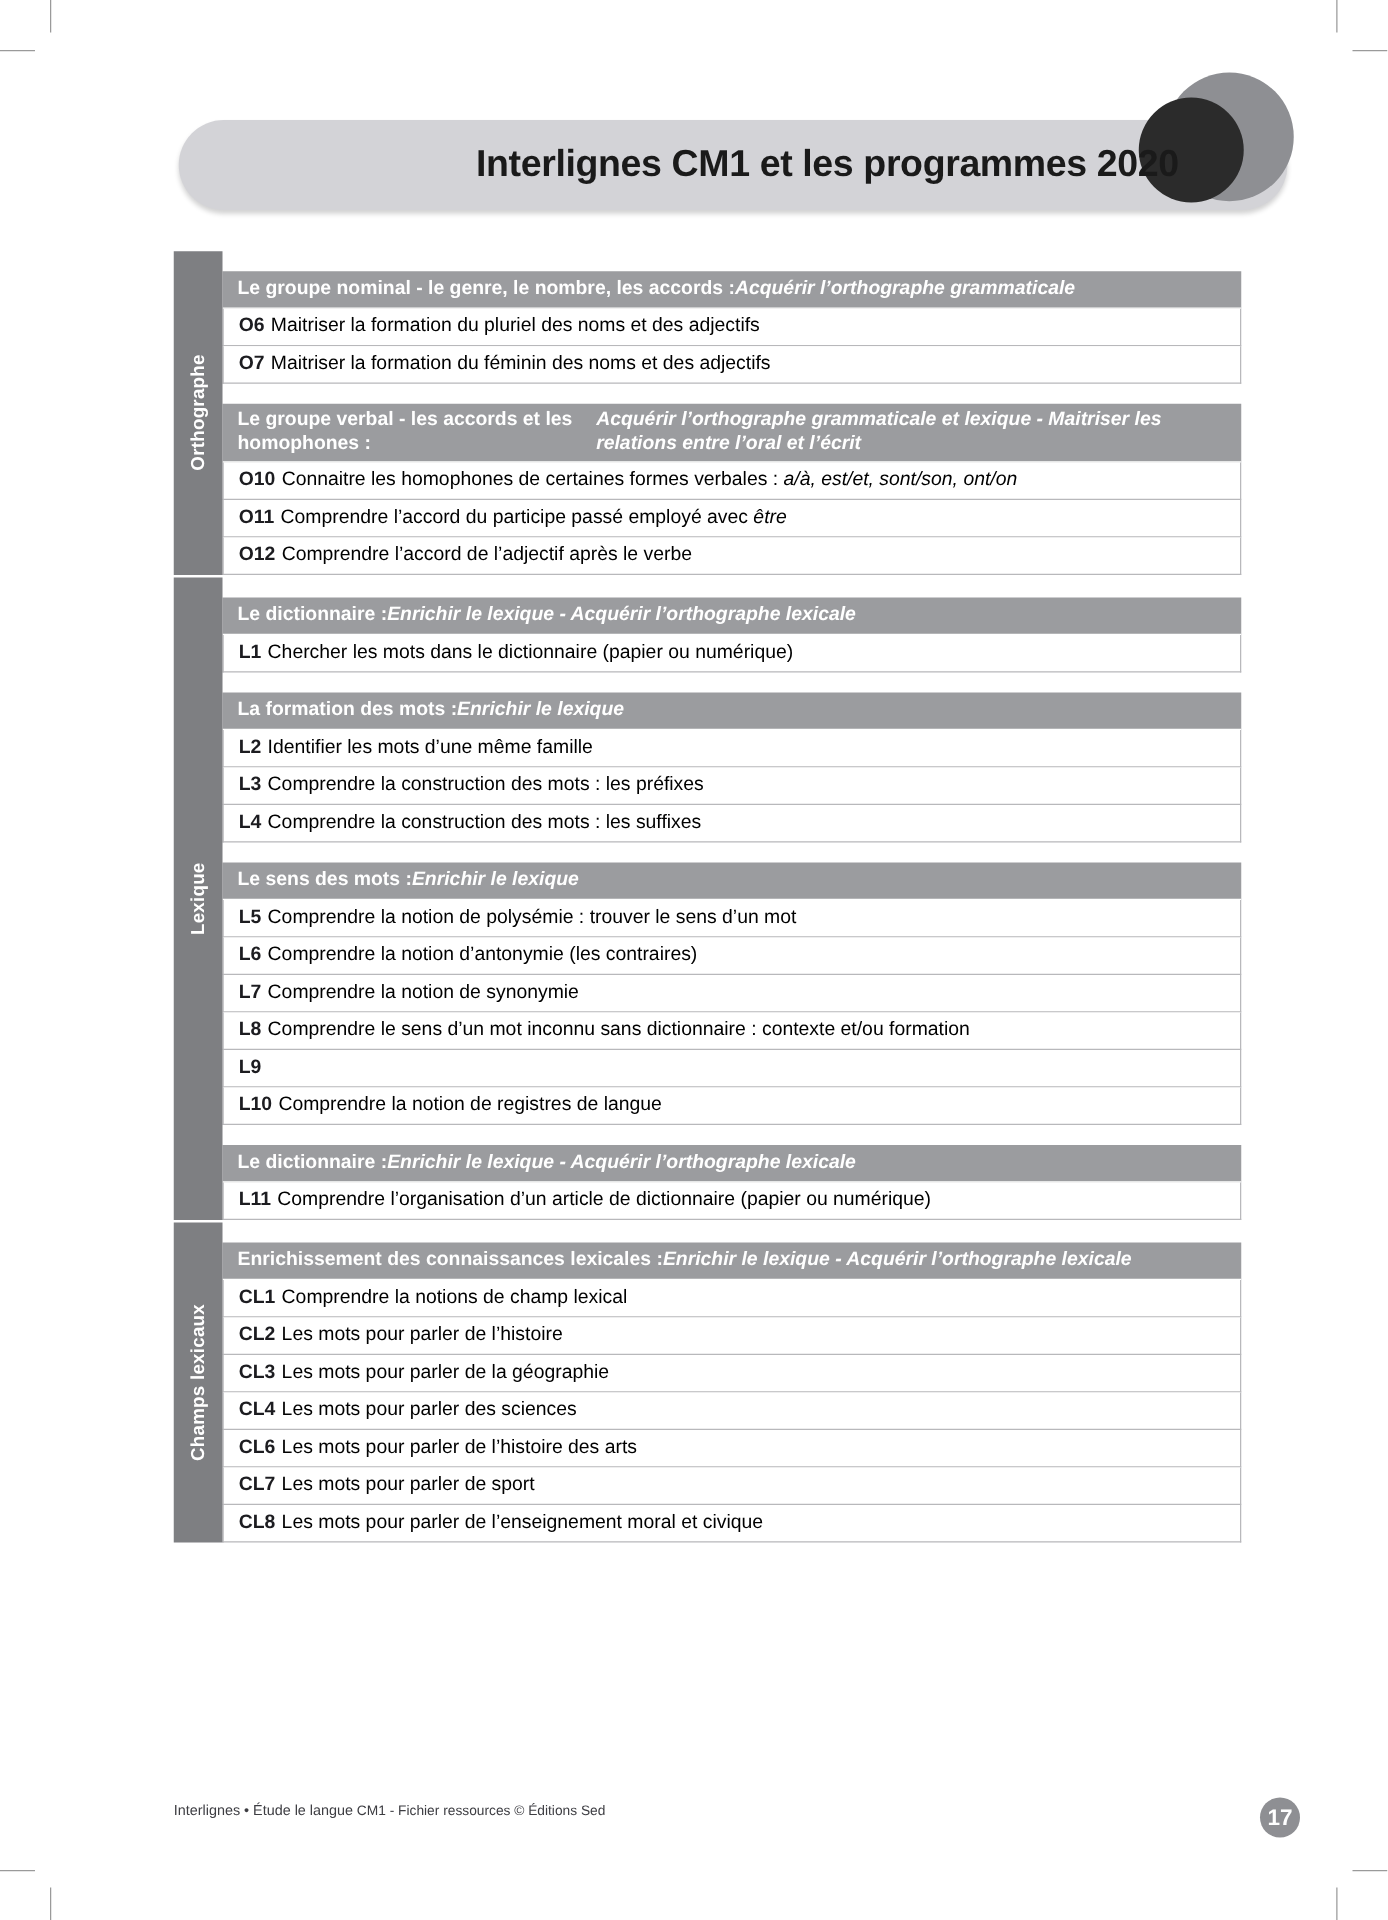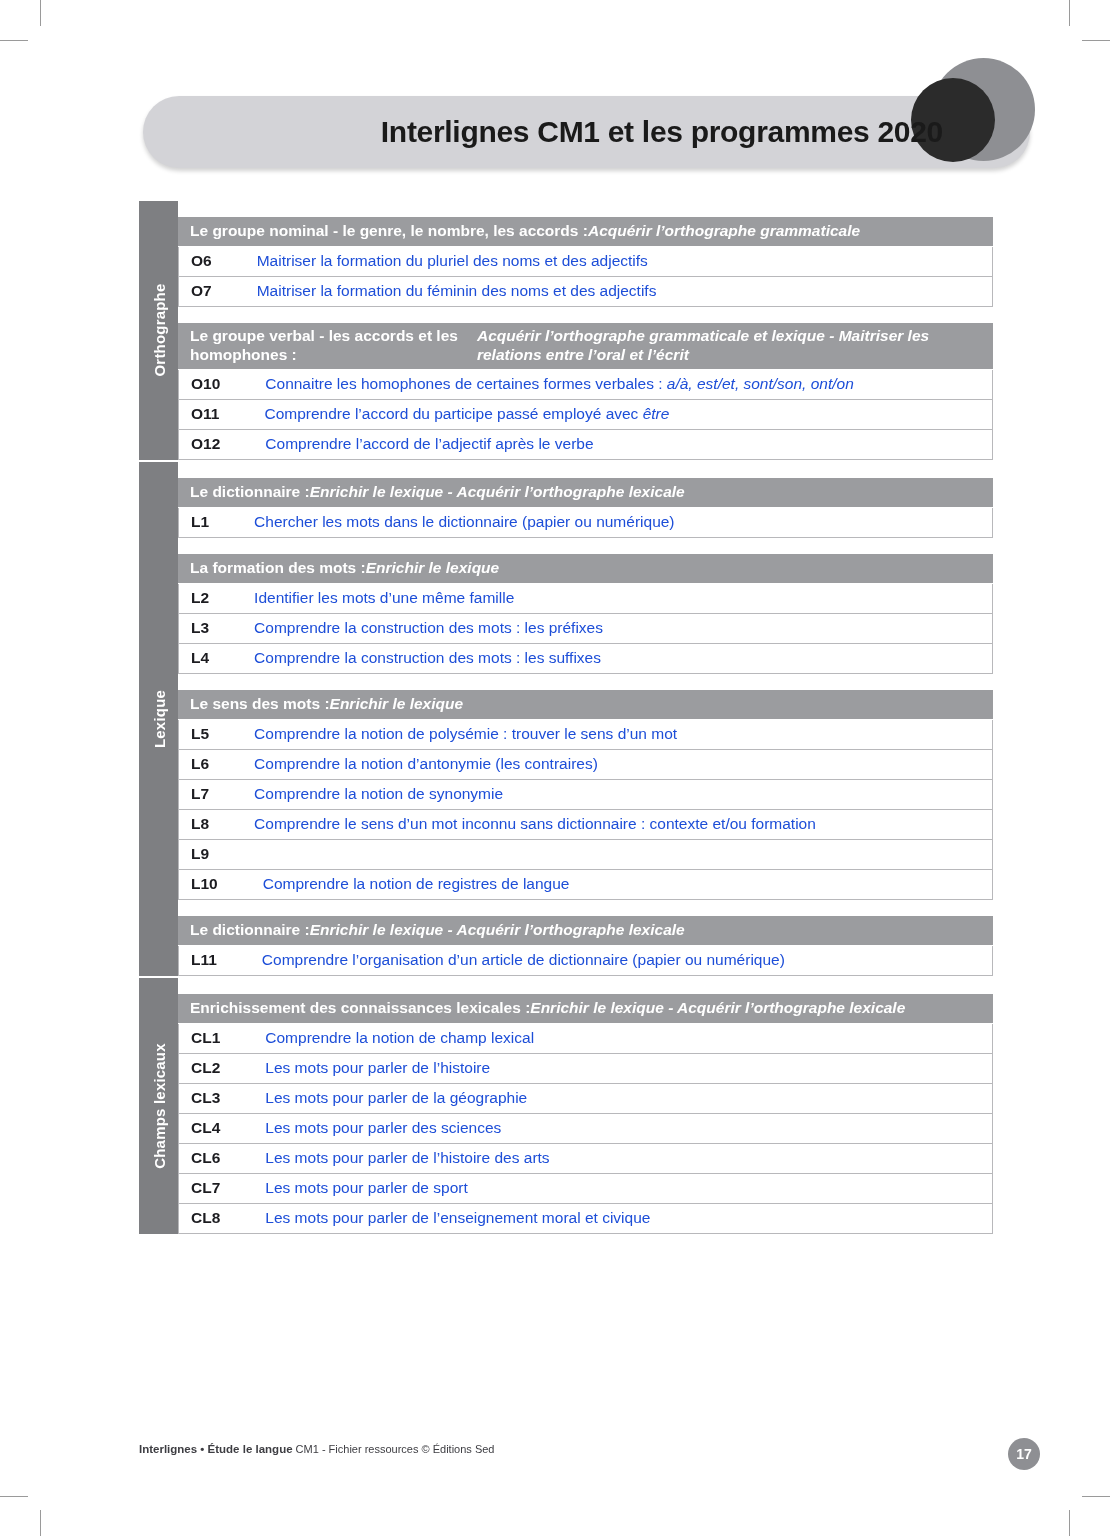--- a/index.html
+++ b/index.html
@@ -142,43 +142,43 @@
   }
   .rows > .row.item:first-child {
     border-top: 1px solid #b8b8bb;
   }
   .code {
     font-weight: bold;
     color: #1c1c20;
     margin-right: 5px;
     flex: 0 0 auto;
   }
-  .txt { color: #1d4ed8; margin-left: 40px; }
+  .txt { color: #000000; }
   .txt em { }
 
   
   .footer-text {
     position: absolute;
     left: 139px;
     top: 1443px;
     font-size: 11px;
     color: #3d3d42;
     white-space: nowrap;
   }
-  .footer-text b { font-weight: bold; font-size: 11.5px; }
+  .footer-text b { font-weight: normal; font-size: 11.5px; }
   .page-badge {
     position: absolute;
     left: 1008px;
     top: 1438px;
     width: 32px;
     height: 32px;
     border-radius: 50%;
     background: #8e8f93;
     color: #ffffff;
-    font-size: 14px;
+    font-size: 18px;
     font-weight: bold;
     display: flex;
     align-items: center;
     justify-content: center;
   }
 </style>
 </head>
 <body>
 
 <div class="crop v crop-tl-v"></div>
@@ -303,21 +303,21 @@
       <div class="rail">
         <div class="rail-label">Champs lexicaux</div>
       </div>
       <div class="rows">
         <div class="row head">
           <span>Enrichissement des connaissances lexicales : </span>
           <span class="sub">Enrichir le lexique - Acquérir l’orthographe lexicale</span>
         </div>
         <div class="row item">
           <span class="code">CL1</span>
-          <span class="txt"><span>Comprendre la notion de champ lexical</span></span>
+          <span class="txt"><span>Comprendre la notions de champ lexical</span></span>
         </div>
         <div class="row item">
           <span class="code">CL2</span>
           <span class="txt"><span>Les mots pour parler de l’histoire</span></span>
         </div>
         <div class="row item">
           <span class="code">CL3</span>
           <span class="txt"><span>Les mots pour parler de la géographie</span></span>
         </div>
         <div class="row item">

